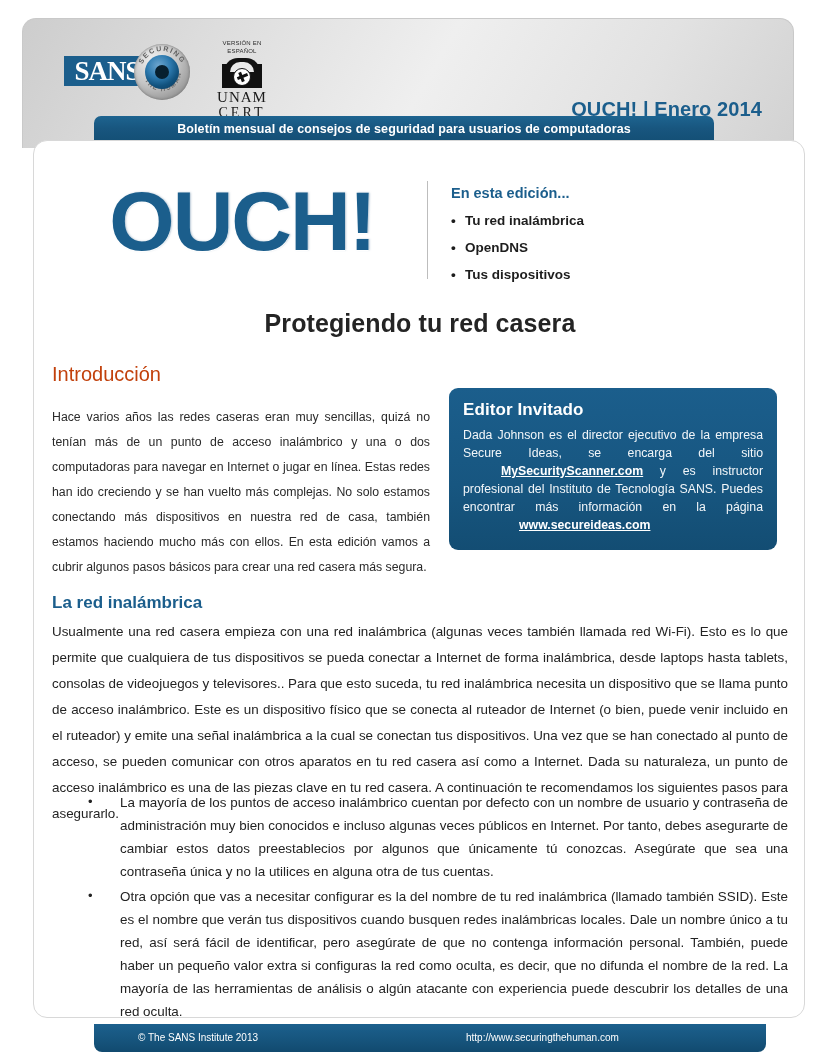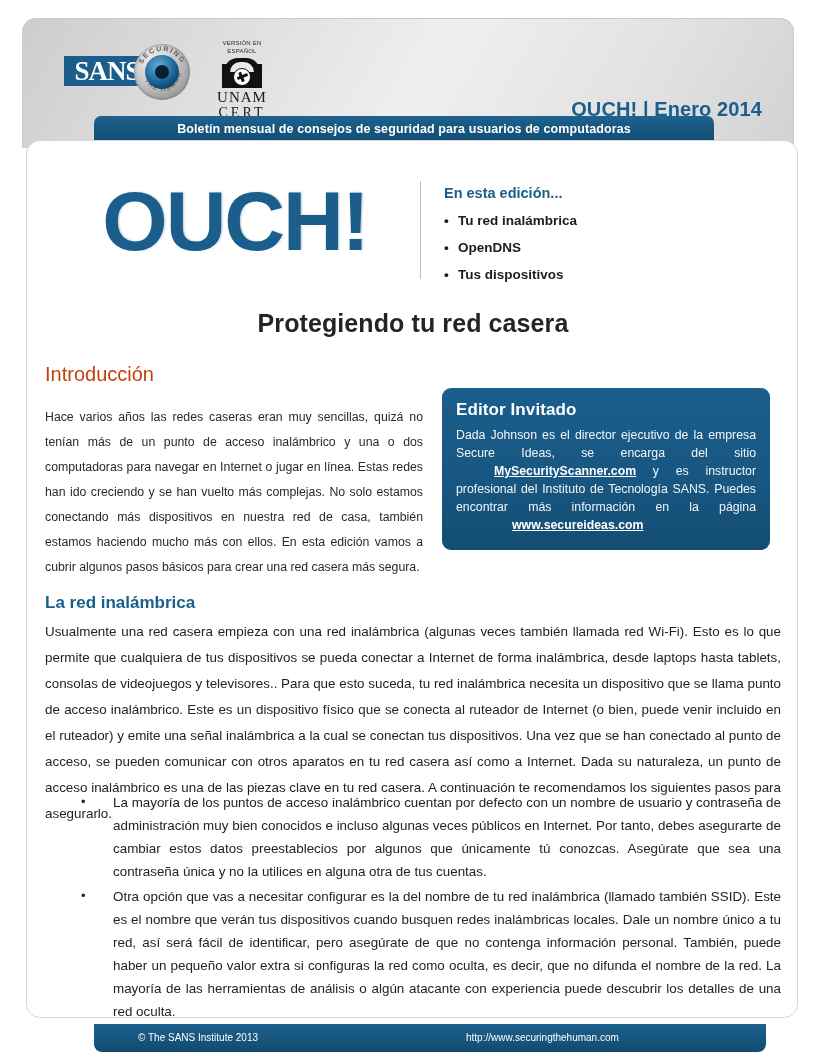--- a/index.html
+++ b/index.html
@@ -34,21 +34,21 @@
     border-radius: 14px 14px 0 0;
     background: linear-gradient(120deg, #cdcdcd 0%, #dcdcdc 22%, #efefef 52%, #e2e2e2 78%, #d2d2d2 100%);
     border: 1px solid #c9c9c9;
     border-bottom: none;
     box-sizing: border-box;
   }
 
   
   .body-card {
     position: absolute;
-    left: 4px;
+    left: 11px;
     top: 122px;
     width: 772px;
     height: 878px;
     background: #ffffff;
     border: 1px solid #d8d8d8;
     border-radius: 14px;
     box-sizing: border-box;
   }
 
   

